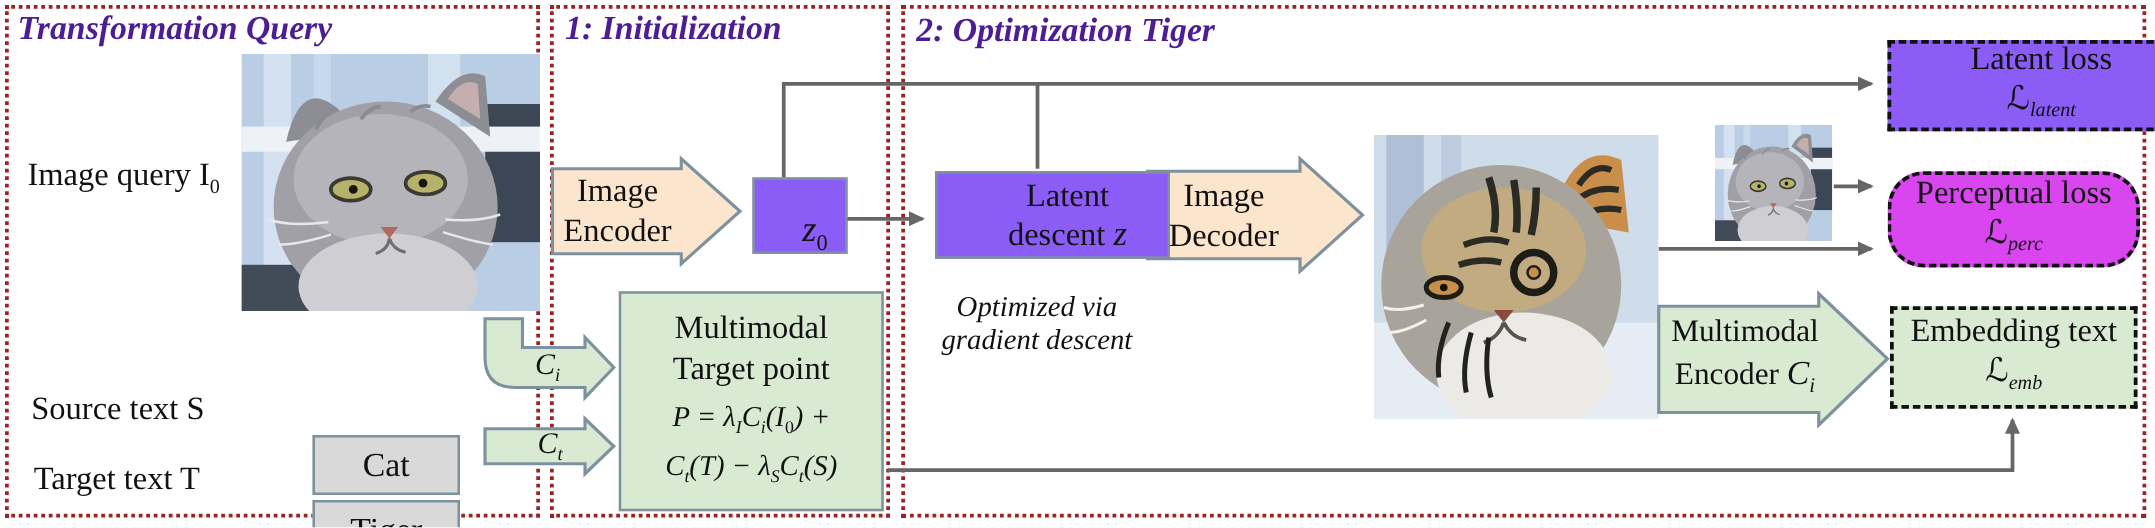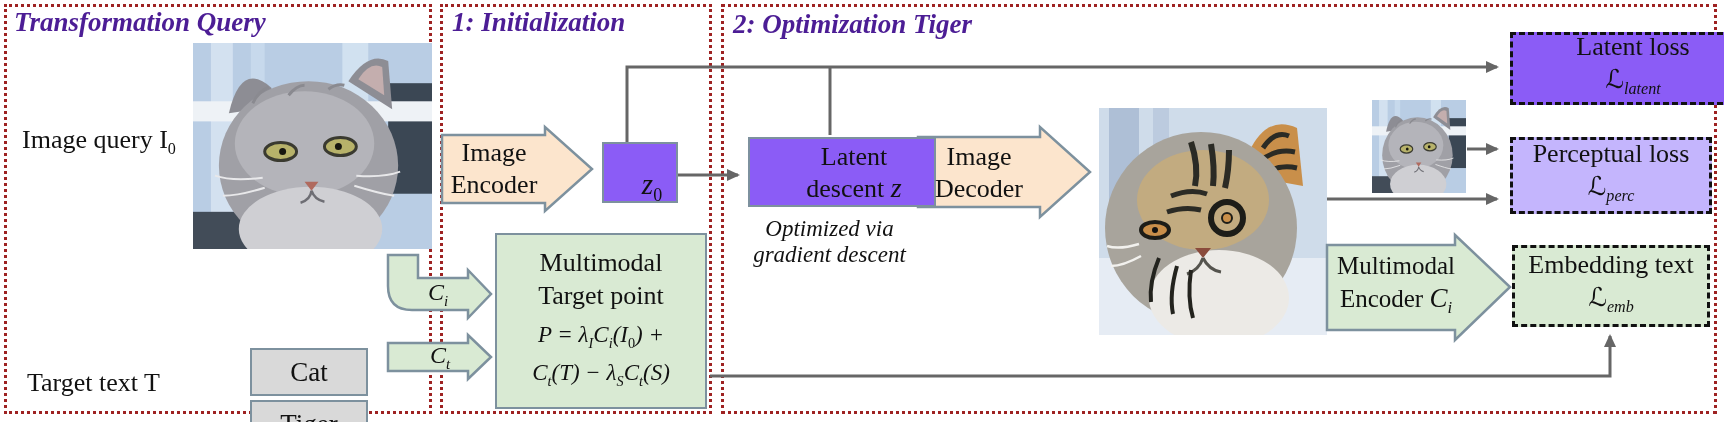--- a/index.html
+++ b/index.html
@@ -6,27 +6,27 @@
   #fig{position:relative;width:1724px;height:422px;background:#fff;overflow:hidden;
        font-family:"Liberation Serif","DejaVu Serif",serif;color:#111;}
   .panel{position:absolute;border:3px dotted #9e2222;background:transparent;}
   .ptitle{position:absolute;font-style:italic;font-weight:600;font-size:27px;color:#4c1d95;white-space:nowrap;}
   svg.overlay{position:absolute;left:0;top:0;width:1724px;height:422px;}
   .lbl{position:absolute;font-size:26px;white-space:nowrap;}
   .box{position:absolute;border:2px solid #7d919e;display:flex;align-items:center;justify-content:center;text-align:center;}
   .graybox{background:#d9d9d9;font-size:27px;margin-top:44px;}
   .peach{background:#8b5cf6;padding-left:24px;}
   .green{background:#d9ead3;}
-  .pink{background:#c4b5fd;}
+  .pink{background:#d946ef;border-radius:29px;}
   .lossbox{position:absolute;border:3px dashed #111;display:flex;flex-direction:column;align-items:center;justify-content:center;text-align:center;font-size:26px;line-height:32px;}
   .arrowtext{position:absolute;text-align:center;font-size:26px;line-height:32px;}
   .mathit{font-style:italic;}
   sub,.subsc{font-size:0.62em;font-style:italic;}
   .scriptL{font-family:"DejaVu Sans","DejaVu Serif",serif;}
-  .note{position:absolute;font-style:italic;font-size:23px;line-height:26px;text-align:center;}
+  .note{position:absolute;font-style:italic;font-size:23px;line-height:26px;text-align:center;margin-top:17px;}
   .formula{font-style:italic;font-size:23px;line-height:29px;}
   .imgframe{position:absolute;overflow:hidden;}
 </style>
 </head>
 <body>
 
 <div id="fig">
 
   <div class="panel" style="left:4px;top:4px;width:422px;height:404px;"></div>
   <div class="panel" style="left:440px;top:4px;width:266px;height:404px;"></div>
@@ -120,20 +120,21 @@
     <path d="M388,343 L468,343 L468,335 L491,357 L468,379 L468,371 L388,371 Z" fill="#d9ead3" stroke="#7d919e" stroke-width="2.5"></path>
 
     <path d="M442,135 L545,135 L545,127 L592,169 L545,211 L545,203 L442,203 Z" fill="#fce5cd" stroke="#7d919e" stroke-width="2.5"></path>
     <path d="M918,137 L1040,137 L1040,127 L1090,172 L1040,217 L1040,207 L918,207 Z" fill="#fce5cd" stroke="#7d919e" stroke-width="2.5"></path>
     <path d="M1327,245 L1455,245 L1455,235 L1510,287 L1455,340 L1455,330 L1327,330 Z" fill="#d9ead3" stroke="#7d919e" stroke-width="2.5"></path>
   </svg>
 
   <div class="lbl" style="left:22px;top:125px;">
     <span>Image query I</span><sub style="font-style:normal;">0</sub>
   </div>
+  <div class="lbl" style="left:25px;top:312px;">Source text S</div>
   <div class="lbl" style="left:27px;top:368px;">Target text T</div>
 
   <div class="box graybox" style="left:250px;top:304px;width:114px;height:44px;">
     <span>Cat</span>
   </div>
   <div class="box graybox" style="left:250px;top:356px;width:114px;height:45px;">
     <span>Tiger</span>
   </div>
 
   <div class="lbl mathit" style="left:428px;top:279px;font-size:24px;">

